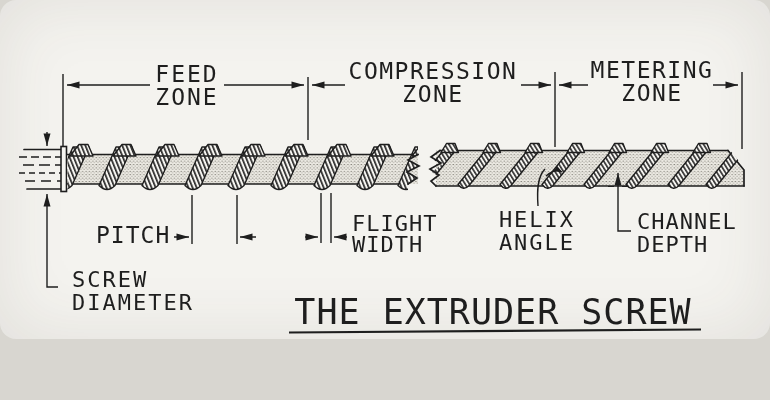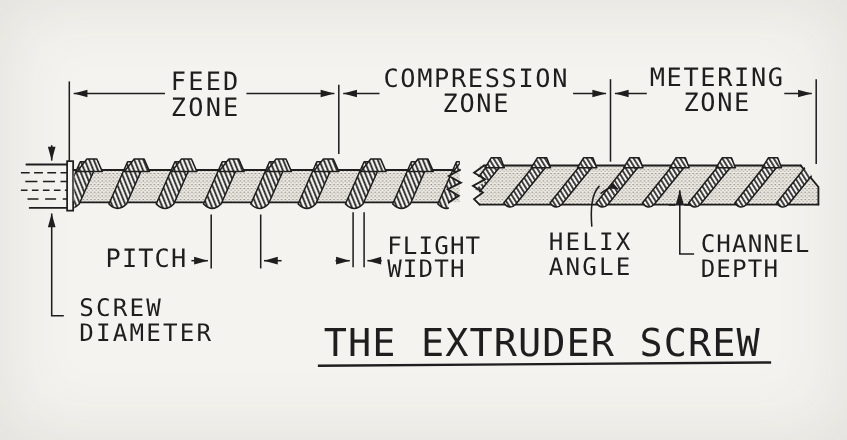--- a/index.html
+++ b/index.html
@@ -1,21 +1,22 @@
 <!DOCTYPE html>
 <html style="--ink: #1e1e1e; --paper: #f4f3ef;"><head>
 <meta charset="utf-8">
 <style>
   :root{ --ink:#1e1e1e; --paper:#f4f3ef; }
   html,body{margin:0;padding:0;background:#d8d6d0;}
   .stage{
-    position:relative; width:770px; height:400px; overflow:hidden;
+    position:relative; width:770px; height:339px; overflow:hidden;
     background:var(--paper);
     box-shadow: inset 0 0 70px rgba(70,62,48,.10);
     font-family:"DejaVu Sans Mono", monospace;
+    border-radius:16px;
   }
   svg{position:absolute;left:0;top:0;}
   text{fill:var(--ink); font-family:"DejaVu Sans Mono", monospace;}
   .t23{font-size:23px; letter-spacing:2px;}
   .t23n{font-size:23px; letter-spacing:1.5px;}
   .t23p{font-size:23px; letter-spacing:1px;}
   .t22{font-size:22px; letter-spacing:1px;}
   .t22w{font-size:22px; letter-spacing:2px;}
   .title{font-size:35px; letter-spacing:1px;}
   .ln{stroke:var(--ink); stroke-width:1.7; fill:none; stroke-linecap:round;}

